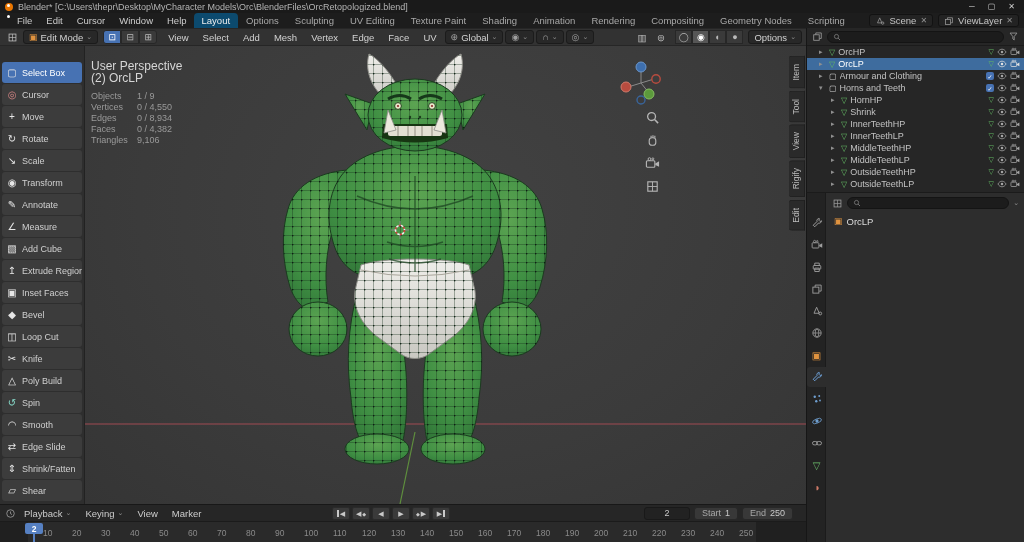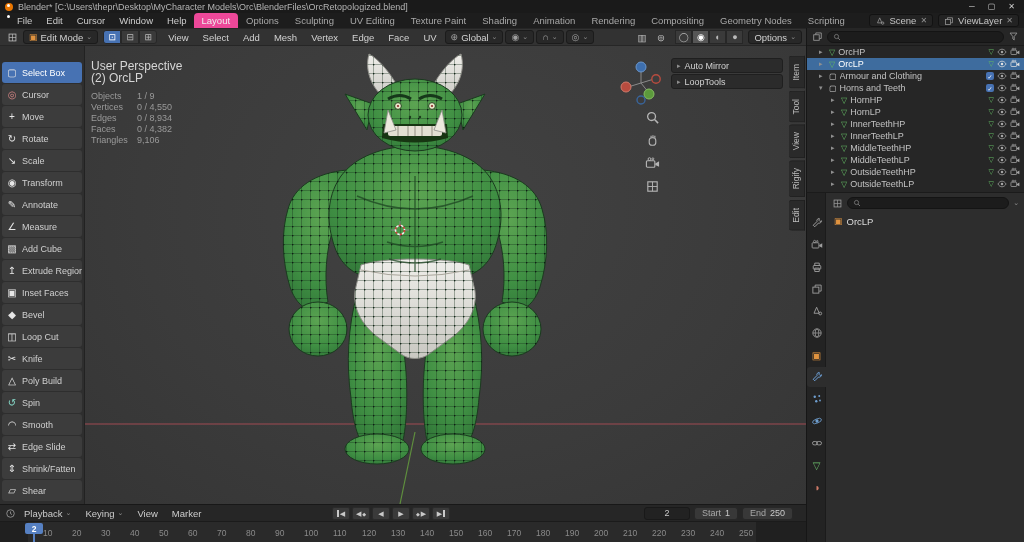--- a/index.html
+++ b/index.html
@@ -14,21 +14,21 @@
 .blogo{width:8px;height:8px;border-radius:50%;background:#ea7600;position:relative;flex:0 0 auto}
 .blogo::after{content:"";position:absolute;left:2px;top:1.5px;width:3px;height:3px;border-radius:50%;background:#fff}
 #winbtns{margin-left:auto;display:flex;gap:13px;color:#cfcfcf;font-size:8px;padding-right:4px}
 #winbtns span{cursor:pointer}
 
 
 #menubar{position:absolute;left:0;top:13px;width:1024px;height:15px;background:#1d1d1d;
   display:flex;align-items:center;font-size:9.5px}
 .mitem{padding:0 7px;height:15px;line-height:15px;color:#cdcdcd}
 .ws{padding:0 8px;height:15px;line-height:15px;color:#a8a8a8}
-.ws.active{background:#ec4899;color:#eee;border-radius:4px 4px 0 0}
+.ws.active{background:#0c4a6e;color:#eee;border-radius:4px 4px 0 0}
 .topwidget{display:flex;align-items:center;gap:4px;background:#232323;border:1px solid #121212;
   border-radius:3px;height:13px;padding:0 5px;margin-right:5px;color:#c4c4c4}
 .topwidget .x{color:#8f8f8f;font-size:8px}
 .tic16{width:10px;height:10px;color:#9c9c9c}
 
 
 #header2{position:absolute;left:0;top:28px;width:806px;height:18px;background:#323232;
   border-top:1px solid #262626;border-bottom:1px solid #262626;display:flex;align-items:center;
   padding:0 4px;gap:2px;font-size:9.5px}
 .h2menu{padding:0 6px;color:#d2d2d2}
@@ -510,30 +510,20 @@
             <span>0 / 4,382</span>
           </div>
         <div class="statrow">
             <span class="sl">Triangles</span>
             <span>9,106</span>
           </div>
       </div>
     </div>
 
     
-    <div id="npanels">
-      <div class="npanel">
-        <span class="arr">▸</span>
-        <span>Auto Mirror</span>
-      </div>
-      <div class="npanel">
-        <span class="arr">▸</span>
-        <span>LoopTools</span>
-      </div>
-    </div>
 
     
     <div id="vtabs">
       <div class="vtab">Item</div>
       <div class="vtab">Tool</div>
       <div class="vtab">View</div>
       <div class="vtab">Rigify</div>
       <div class="vtab">Edit</div>
     </div>
 
@@ -640,21 +630,21 @@
       <svg class="oic">
           <use href="#i-eye"></use>
         </svg>
       <svg class="oic">
           <use href="#i-cam"></use>
         </svg>
     </div>
     <div class="orow lvl2">
       <span class="oarr">▸</span>
       <span class="omesh">▽</span>
-      <span class="olbl">HornLP</span>
+      <span class="olbl">Shrink</span>
       <span class="obdg">▽</span>
       <svg class="oic">
           <use href="#i-eye"></use>
         </svg>
       <svg class="oic">
           <use href="#i-cam"></use>
         </svg>
     </div>
     <div class="orow lvl2">
       <span class="oarr">▸</span>

